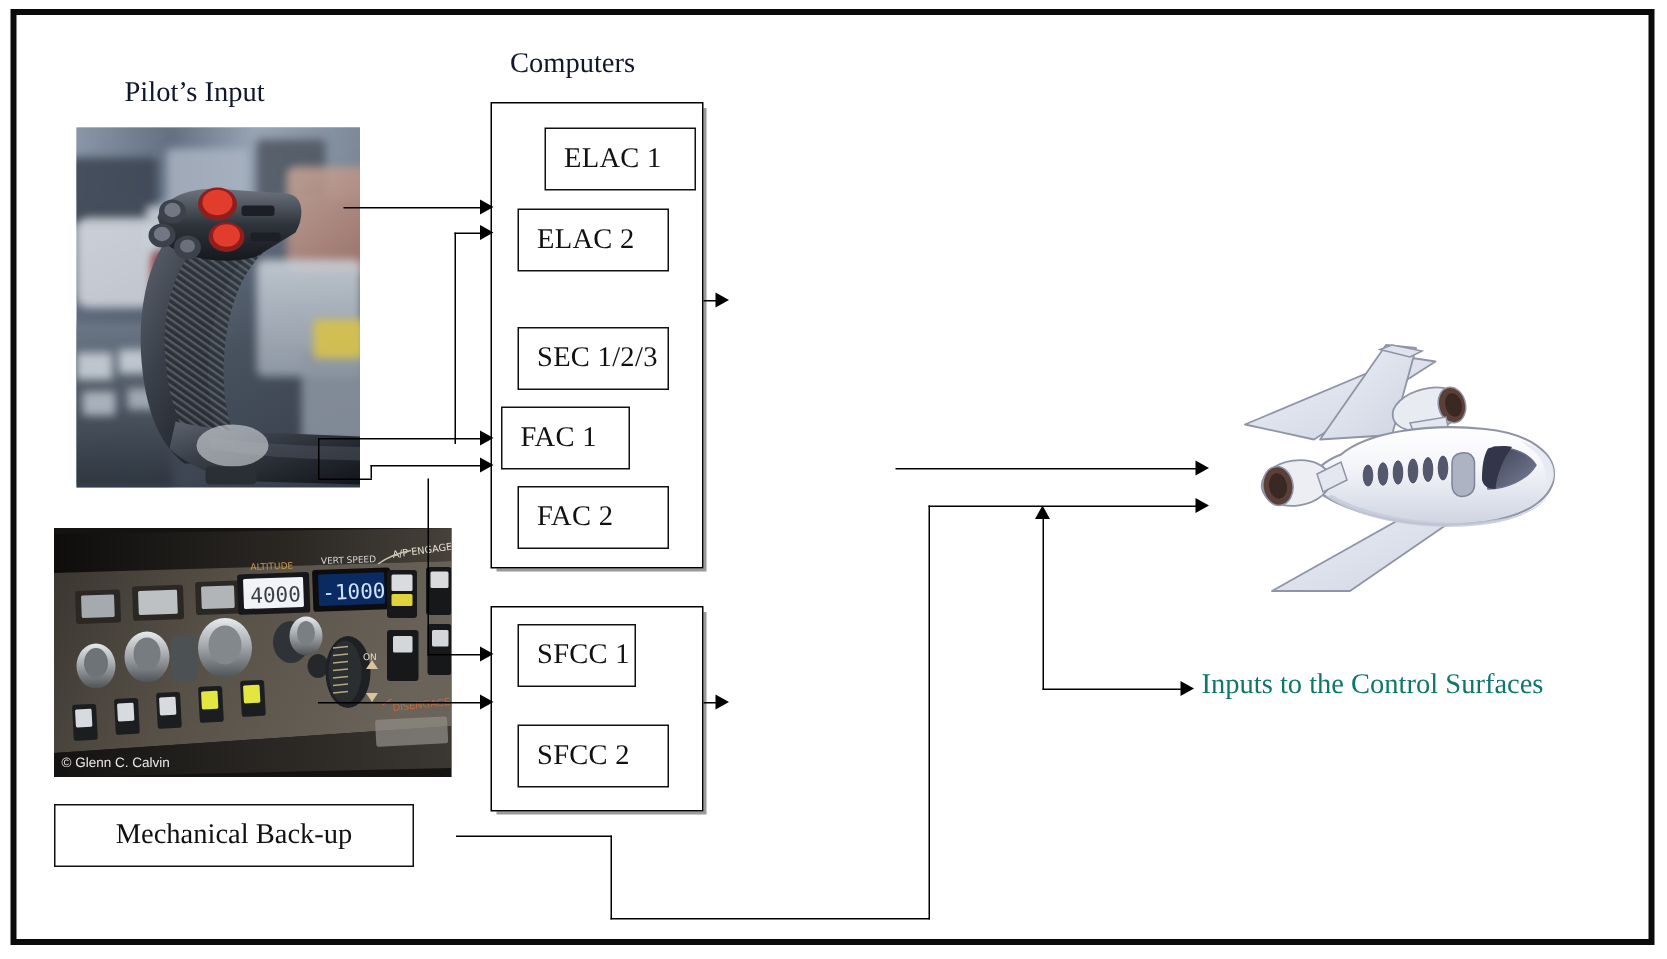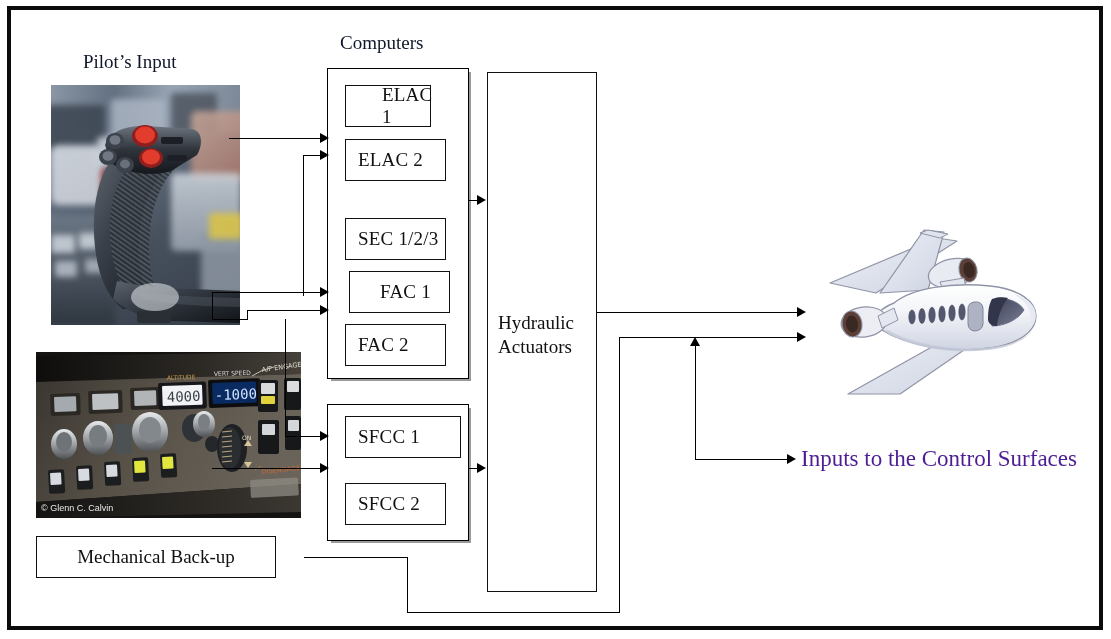--- a/index.html
+++ b/index.html
@@ -34,21 +34,21 @@
   
   .photo{position:absolute;overflow:hidden;}
   .stick-photo{background:linear-gradient(155deg,#9aa6b4 0%,#7d8b9c 18%,#5f6b7c 38%,#48525f 60%,#343c47 100%);}
   .stick-photo .blurband{position:absolute;filter:blur(3px);opacity:.85;}
 
   
   .fcu-photo{background:linear-gradient(180deg,#20201f 0%,#37332d 22%,#4a443b 48%,#2e2a25 78%,#151312 100%);}
 
   .wm{position:absolute;color:#e9e9e9;font-size:9px;font-family:"Liberation Sans",sans-serif;}
 
-  .cap{position:absolute;font-size:23px;color:#4c1d95;text-align:right;}
+  .cap{position:absolute;font-size:19px;color:#0f766e;text-align:right;}
 </style>
 </head>
 <body>
 
 <div id="root">
   <div class="frame"></div>
 
   <div class="lbl" style="left:83px;top:51px;font-size:19px;">Pilot’s Input</div>
 
   <div class="lbl" style="left:340px;top:32px;font-size:19px;">Computers</div>
@@ -220,50 +220,44 @@
       <rect x="96" y="106" width="16" height="24" rx="2" fill="#1b1d1f" transform="rotate(-3 96 106)"></rect>
       <rect x="98" y="109" width="11" height="12" rx="1" fill="#e3e63f" transform="rotate(-3 98 109)"></rect>
       <rect x="124" y="102" width="16" height="24" rx="2" fill="#1b1d1f" transform="rotate(-3 124 102)"></rect>
       <rect x="126" y="105" width="11" height="12" rx="1" fill="#e3e63f" transform="rotate(-3 126 105)"></rect>
     </svg>
     <div class="wm" style="left:5px;bottom:5px;">© Glenn C. Calvin</div>
   </div>
 
   <div class="groupbox" style="left:327px;top:68px;width:142px;height:311px;"></div>
 
-  <div class="itembox" style="left:345px;top:85px;width:86px;height:42px;padding-left:24px;">
+  <div class="itembox" style="left:363px;top:85px;width:101px;height:42px;">
     <span>ELAC 1</span>
   </div>
   <div class="itembox" style="left:345px;top:139px;width:101px;height:42px;text-align:right;">
     <span>ELAC 2</span>
   </div>
   <div class="itembox" style="left:345px;top:218px;width:101px;height:42px;">
     <span>SEC 1/2/3</span>
   </div>
-  <div class="itembox" style="left:349px;top:271px;width:101px;height:42px;justify-content:center;">
+  <div class="itembox" style="left:334px;top:271px;width:86px;height:42px;">
     <span>FAC 1</span>
   </div>
   <div class="itembox" style="left:345px;top:324px;width:101px;height:42px;">
     <span>FAC 2</span>
   </div>
 
   <div class="groupbox" style="left:327px;top:404px;width:142px;height:137px;"></div>
-  <div class="itembox" style="left:345px;top:416px;width:116px;height:42px;">
+  <div class="itembox" style="left:345px;top:416px;width:79px;height:42px;">
     <span>SFCC 1</span>
   </div>
   <div class="itembox" style="left:345px;top:483px;width:101px;height:42px;">
     <span>SFCC 2</span>
   </div>
 
-  <div class="plainbox" style="left:487px;top:72px;width:110px;height:520px;">
-    <div style="position:absolute;left:10px;top:238px;font-size:19px;line-height:24px;color:#111;">
-      <div>Hydraulic</div>
-      <div>Actuators</div>
-    </div>
-  </div>
 
   <div class="plainbox" style="left:36px;top:536px;width:240px;height:42px;">
     <span style="font-size:19px;color:#111;">Mechanical Back-up</span>
   </div>
 
   <div class="photo" style="left:752px;top:198px;width:290px;height:205px;">
     <svg width="290" height="205" style="position:absolute;left:0;top:0;">
       <defs>
         <linearGradient id="fuse" x1="0" y1="0" x2="0" y2="1">
           <stop offset="0%" stop-color="#ffffff"></stop>

